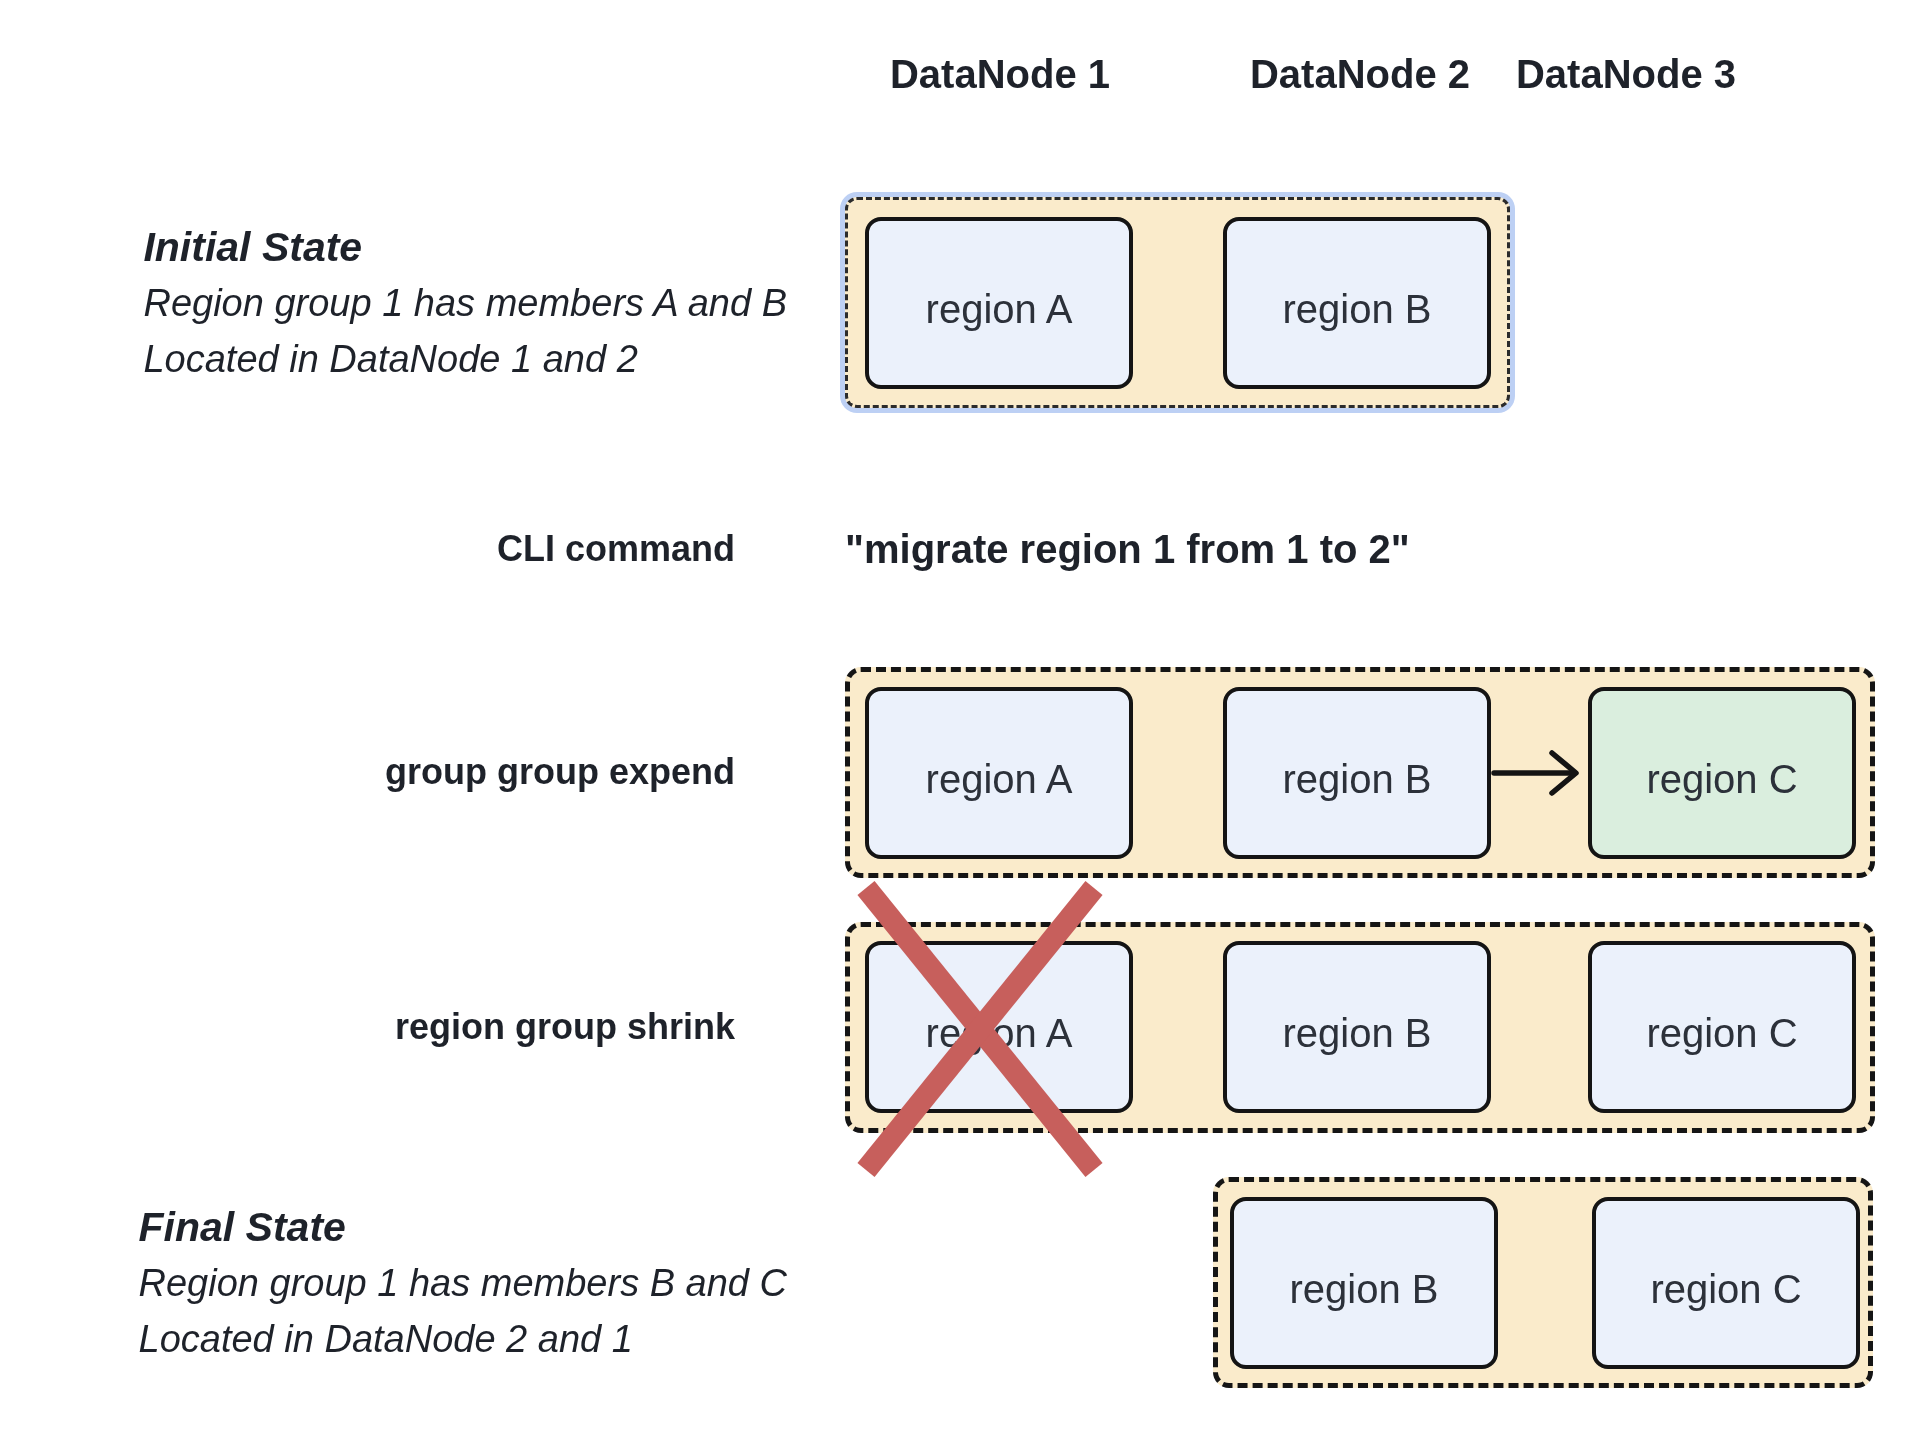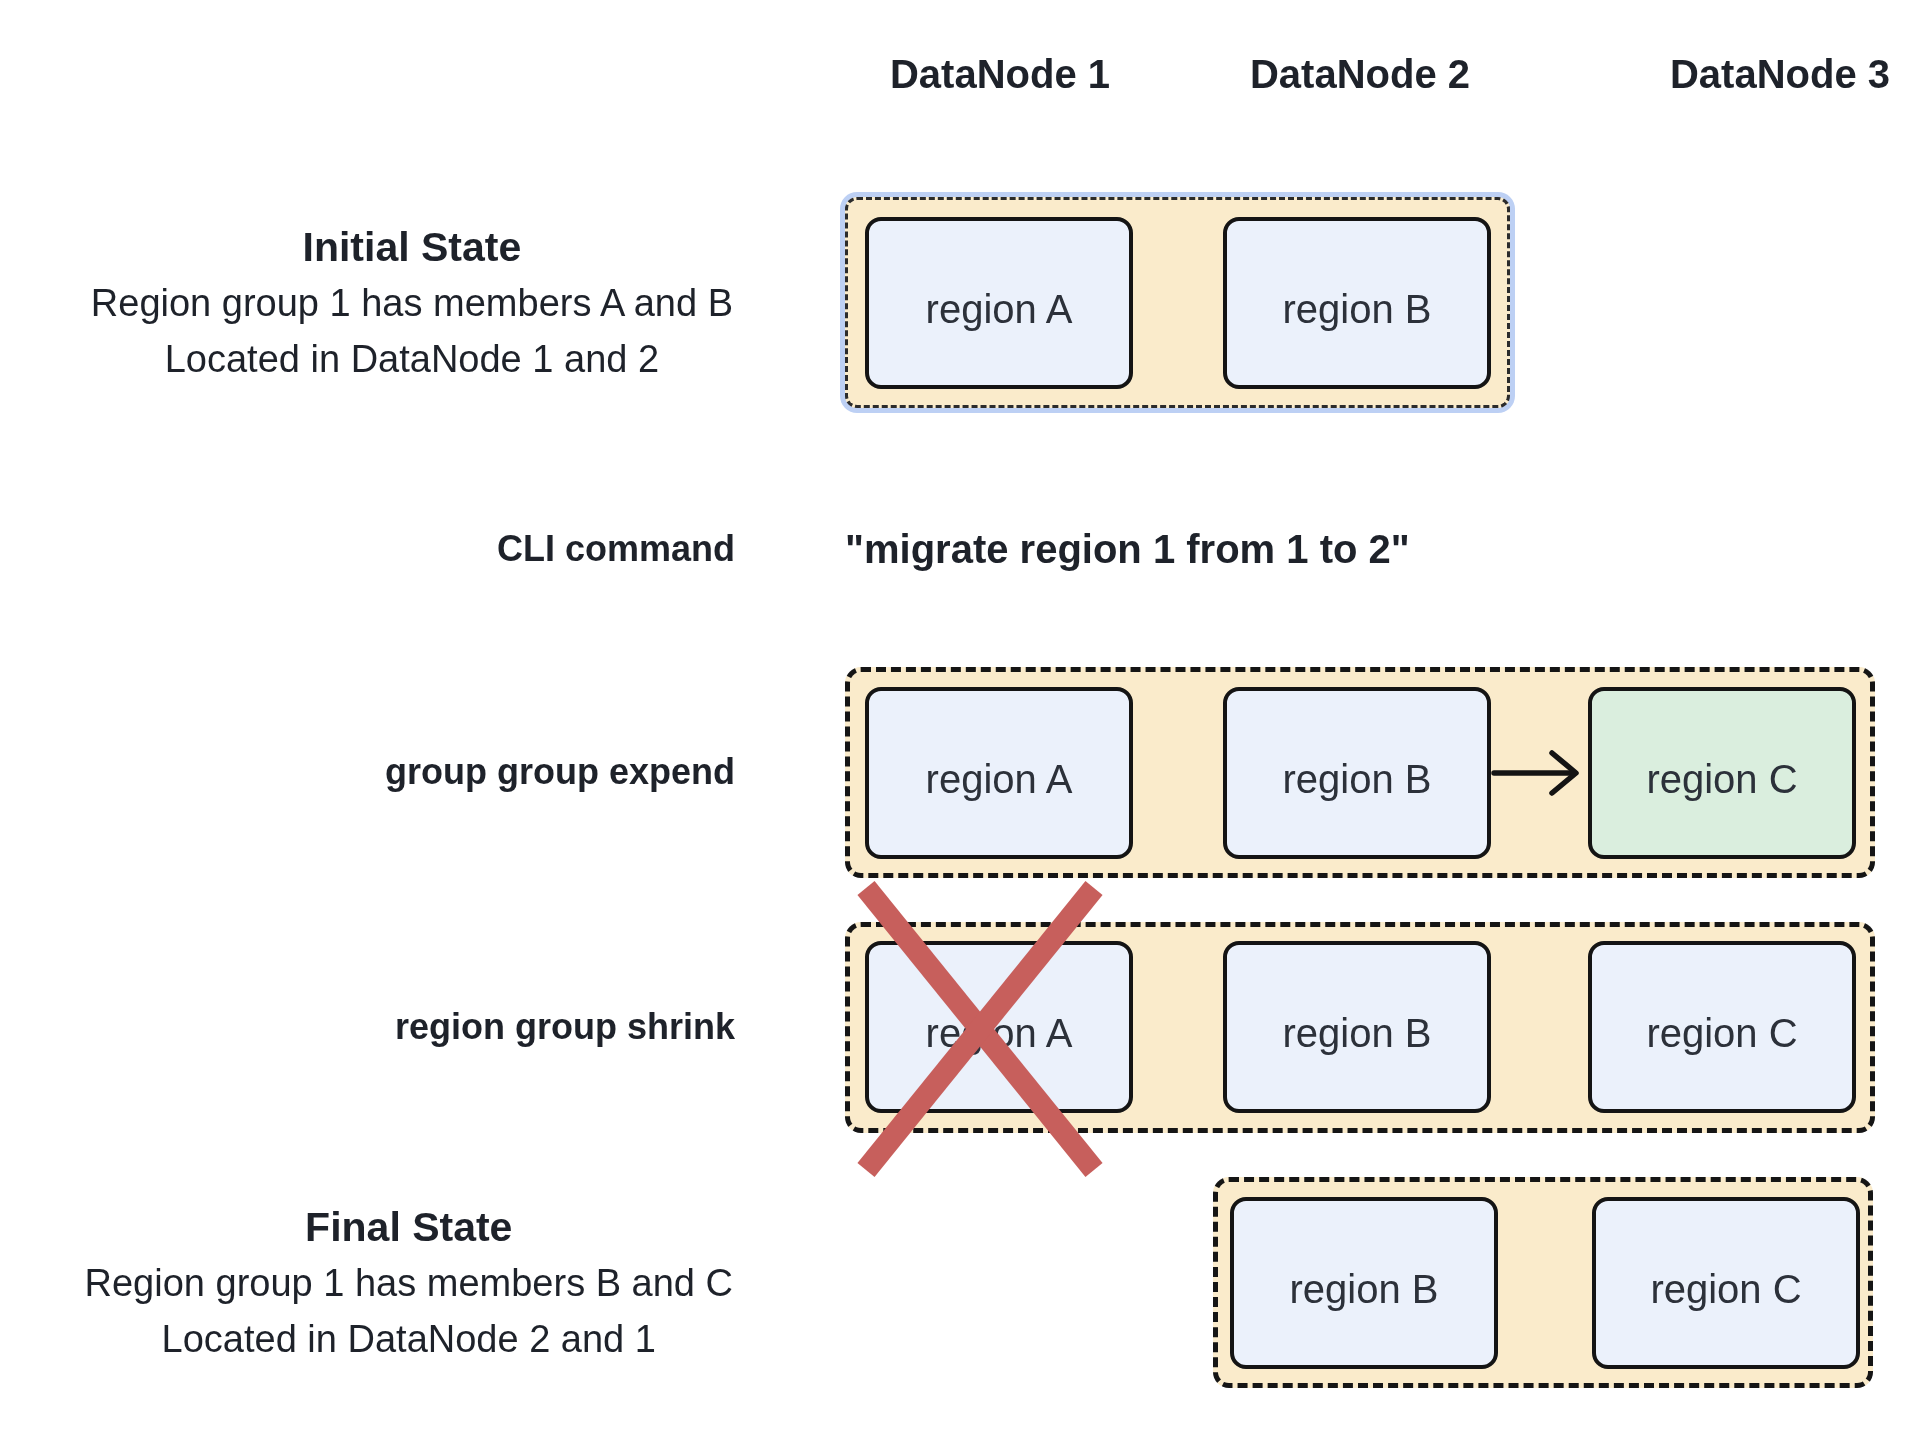--- a/index.html
+++ b/index.html
@@ -23,25 +23,26 @@
     top: 74px;
     transform: translate(-50%, -50%);
     font-size: 40px;
     font-weight: 700;
     white-space: nowrap;
   }
 
   
   .label-block {
     position: absolute;
-    right: 1168px;
+    right: 1114px;
     transform: translateY(-50%);
-    text-align: center;
+    text-align: left;
     white-space: nowrap;
     line-height: 56px;
+    font-style: italic;
   }
   .label-block .title { font-size: 41px; font-weight: 700; }
   .label-block .desc  { font-size: 38px; font-weight: 400; }
   .row-label {
     position: absolute;
     right: 1166px;
     transform: translateY(-50%);
     font-size: 36px;
     font-weight: 700;
     white-space: nowrap;
@@ -90,21 +91,21 @@
 
   .overlay-svg { position: absolute; }
 </style>
 </head>
 <body>
 
 <div class="canvas">
 
   <div class="col-header" style="left:1000px">DataNode 1</div>
   <div class="col-header" style="left:1360px">DataNode 2</div>
-  <div class="col-header" style="left:1780px">DataNode 3</div>
+  <div class="col-header" style="left:1626px">DataNode 3</div>
 
   <div class="label-block" style="top:303px">
     <div class="title">Initial State</div>
     <div class="desc">Region group 1 has members A and B</div>
     <div class="desc">Located in DataNode 1 and 2</div>
   </div>
 
   <div class="group highlight" style="left:845px; top:197px; width:665px; height:211px"></div>
   <div class="region-box" style="left:865px; top:217px">region A</div>
   <div class="region-box" style="left:1223px; top:217px">region B</div>

